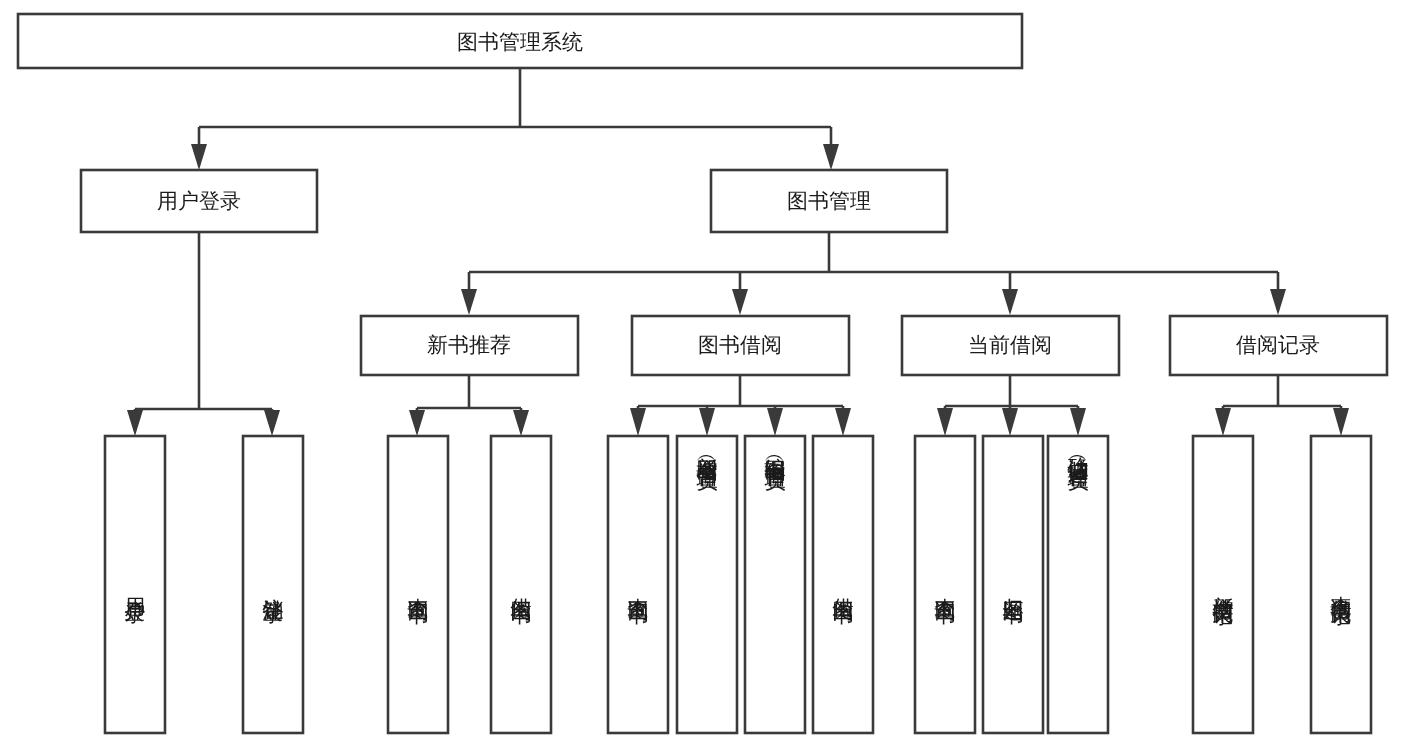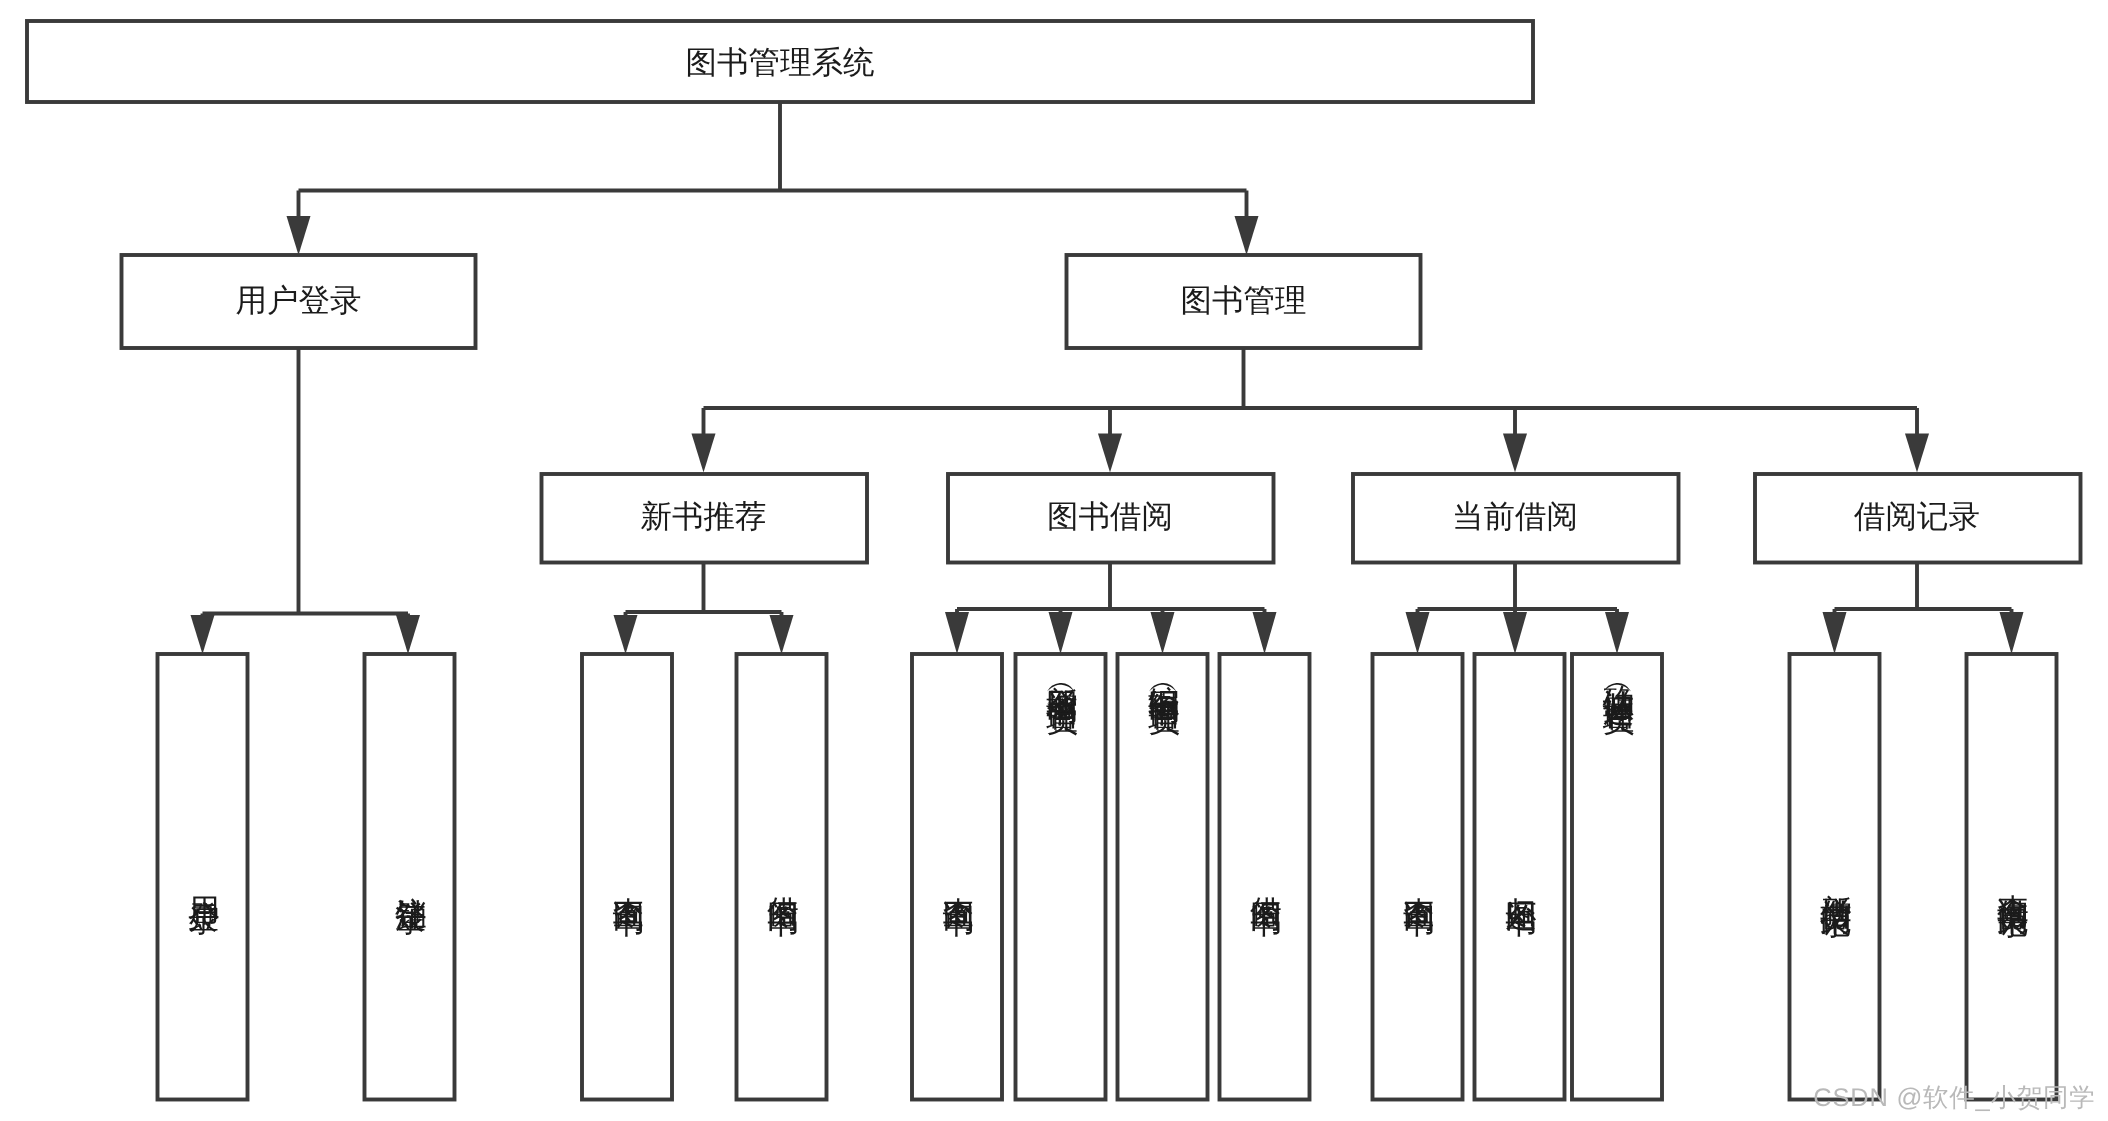--- a/index.html
+++ b/index.html
@@ -245,14 +245,13 @@
   <div class="leaf-label-wrap" style="left:1048px; top:440px; width:60px; height:290px; align-items:flex-start;">
     <span class="leaf-label">确认归还（管理员）</span>
   </div>
   <div class="leaf-label-wrap" style="left:1193px; top:436px; width:60px; height:297px;">
     <span class="leaf-label">新增借阅记录</span>
   </div>
   <div class="leaf-label-wrap" style="left:1311px; top:436px; width:60px; height:297px;">
     <span class="leaf-label">查询借阅记录</span>
   </div>
 
-  <div id="watermark">CSDN @软件_小贺同学</div>
 </div>
 
 </body></html>

